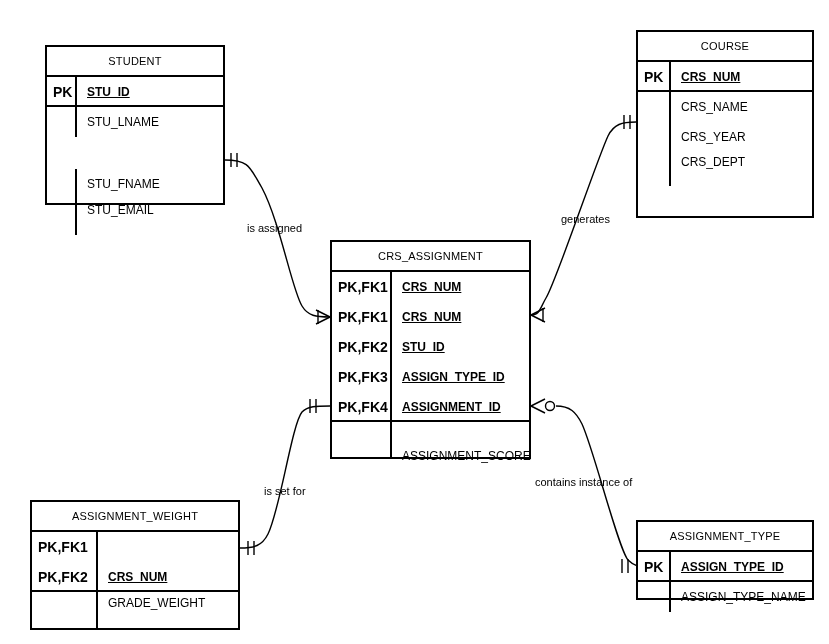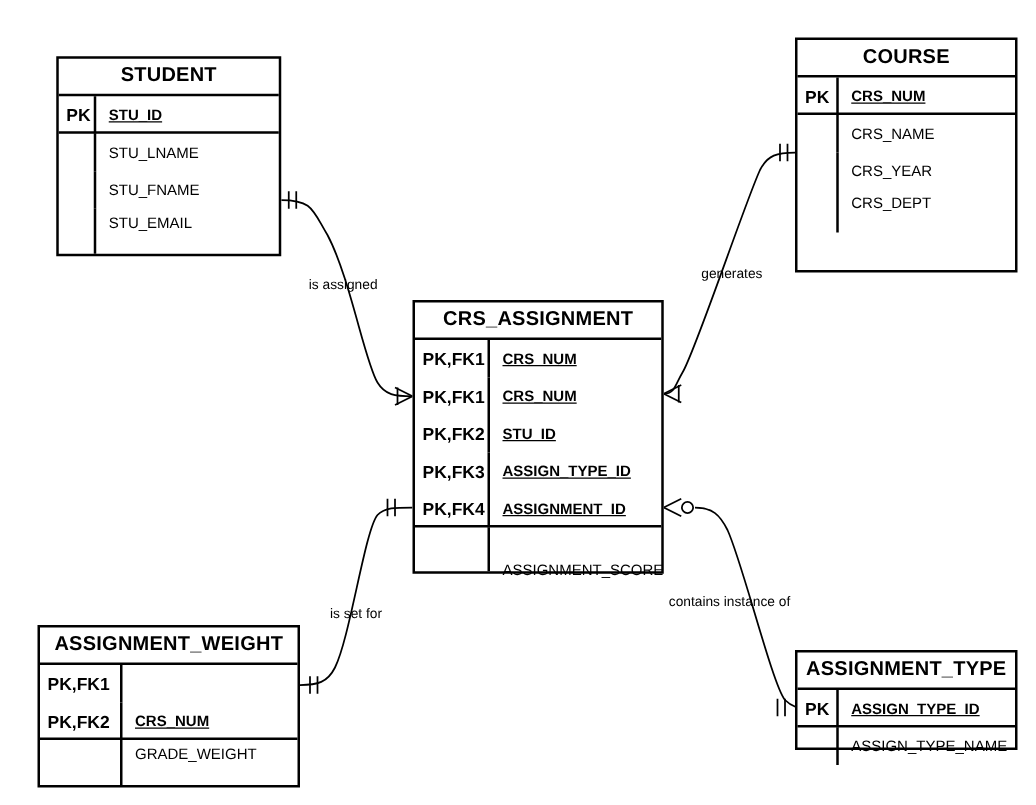--- a/index.html
+++ b/index.html
@@ -17,22 +17,22 @@
   }
   .entity {
     position: absolute;
     border: 2px solid #000000;
     background: #ffffff;
     box-sizing: border-box;
     z-index: 5;
   }
   .entity-title {
     text-align: center;
-    font-weight: bold;
-    font-size: 16px;
+    font-weight: normal;
+    font-size: 11px;
     color: #000000;
     letter-spacing: 0.2px;
     box-sizing: border-box;
     display: flex;
     align-items: center;
     justify-content: center;
   }
   .divider {
     border-bottom: 2px solid #000000;
   }
@@ -157,21 +157,21 @@
       <div class="attr-row" style="height:30px;">
         <div class="key-cell key-sep" style="width:30px;">PK</div>
         <div class="name-cell pk">STU_ID</div>
       </div>
     </div>
     <div class="attr-group" style="height:96px;">
       <div class="attr-row" style="height:30px;">
         <div class="key-cell key-sep" style="width:30px;"></div>
         <div class="name-cell">STU_LNAME</div>
       </div>
-      <div class="attr-row" style="height:30px;">
+      <div class="attr-row" style="height:30px;margin-top:32px;">
         <div class="key-cell key-sep" style="width:30px;"></div>
         <div class="name-cell">STU_FNAME</div>
       </div>
       <div class="attr-row" style="height:36px;">
         <div class="key-cell key-sep" style="width:30px;"></div>
         <div class="name-cell" style="align-items:flex-start; padding-top:4px;">STU_EMAIL</div>
       </div>
     </div>
   </div>
 

